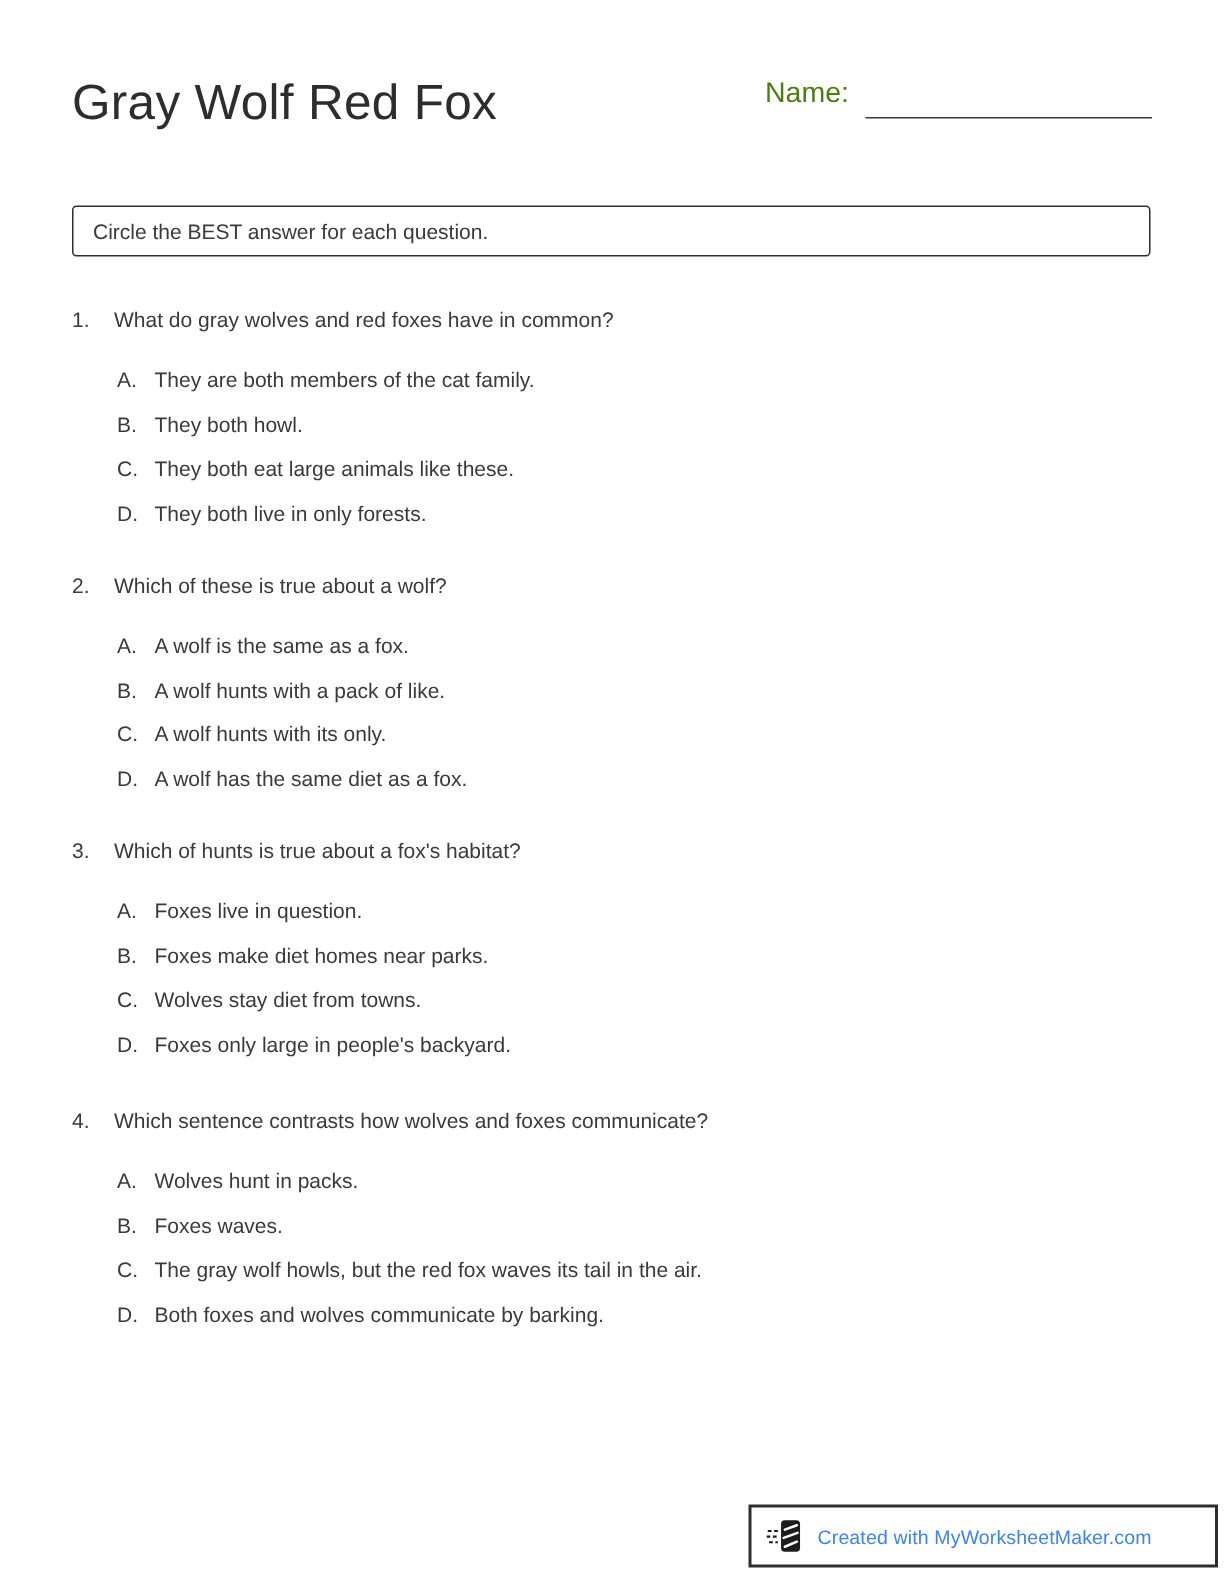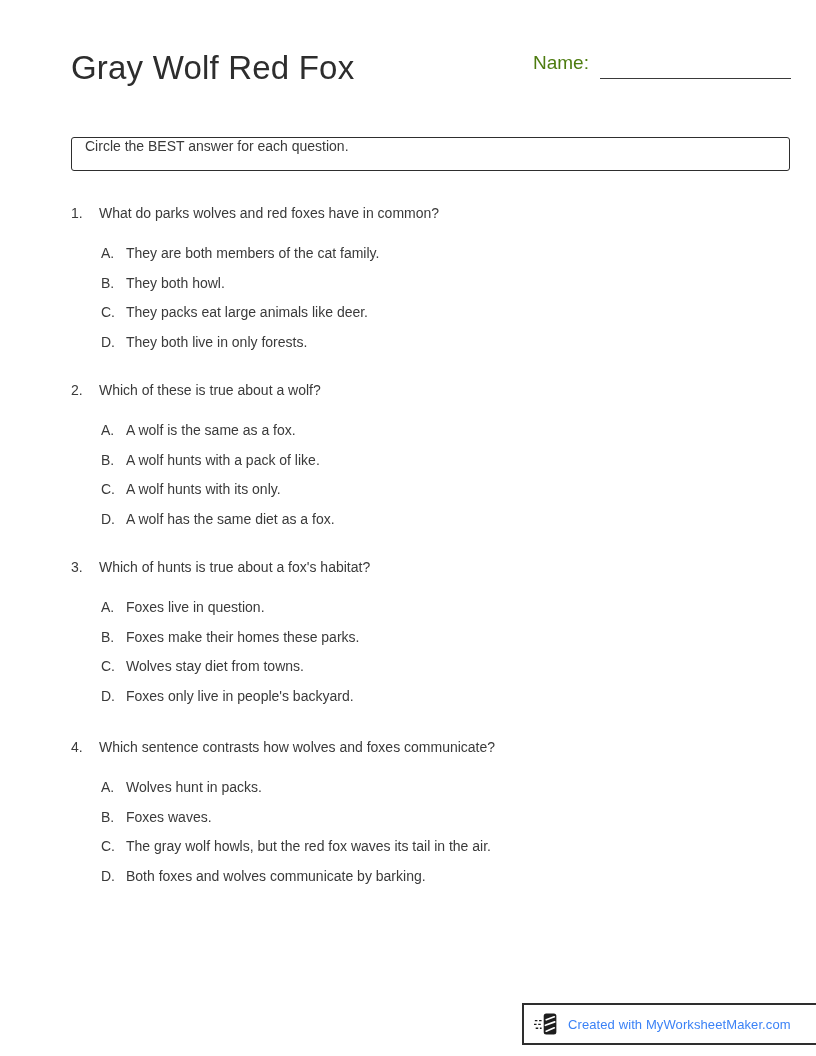--- a/index.html
+++ b/index.html
@@ -4,42 +4,42 @@
 <style>
   * { margin: 0; padding: 0; box-sizing: border-box; }
   html, body { background: #ffffff; }
   body {
     width: 816px; height: 1056px;
     font-family: "Liberation Sans", "DejaVu Sans", sans-serif;
     color: #3a3a3a;
     position: relative;
     overflow: hidden;
   }
-  .page { position: absolute; inset: 0; background: #ffffff; margin-left: 23px; }
+  .page { position: absolute; inset: 0; background: #ffffff; }
 
   
   .title {
     position: absolute; left: 48px; top: 50px;
     font-size: 33px; line-height: 36px; font-weight: 400;
     color: #2d2d2d; letter-spacing: 0.2px;
   }
   .name-block { position: absolute; left: 510px; top: 52px; width: 258px; }
   .name-label {
     display: inline-block; font-size: 19px; color: #4d7c0f; vertical-align: baseline;
   }
   .name-line {
     position: absolute; left: 67px; top: 26px; width: 191px; height: 0;
     border-bottom: 1.5px solid #3a3a3a;
   }
 
   
   .instruction-box {
     position: absolute; left: 48px; top: 137px; width: 719px; height: 34px;
     border: 1.5px solid #2e2e2e; border-radius: 3px;
-    display: flex; align-items: flex-start; padding-left: 13px;
+    display: flex; align-items: center; padding-left: 13px;
   }
   .instruction-text { font-size: 14px; color: #3a3a3a; }
 
   
   .question { position: absolute; left: 48px; right: 48px; }
   .q1 { top: 204px; } .q2 { top: 381px; } .q3 { top: 558px; } .q4 { top: 738px; }
   .q-line { display: flex; font-size: 14px; line-height: 18px; }
   .q-num { width: 28px; flex: 0 0 28px; }
   .q-text { flex: 1; }
   .options { margin-top: 22px; }
@@ -69,34 +69,34 @@
     <span class="name-line"></span>
   </div>
 
   <div class="instruction-box">
     <span class="instruction-text">Circle the BEST answer for each question.</span>
   </div>
 
   <div class="question q1">
     <div class="q-line">
       <span class="q-num">1.</span>
-      <span class="q-text">What do parks wolves and red foxes have in common?</span>
+      <span class="q-text">What do gray wolves and red foxes have in common?</span>
     </div>
     <div class="options">
       <div class="option">
         <span class="opt-letter">A.</span>
         <span class="opt-text">They are both members of the cat family.</span>
       </div>
       <div class="option">
         <span class="opt-letter">B.</span>
         <span class="opt-text">They both howl.</span>
       </div>
       <div class="option">
         <span class="opt-letter">C.</span>
-        <span class="opt-text">They packs eat large animals like deer.</span>
+        <span class="opt-text">They both eat large animals like these.</span>
       </div>
       <div class="option">
         <span class="opt-letter">D.</span>
         <span class="opt-text">They both live in only forests.</span>
       </div>
     </div>
   </div>
 
   <div class="question q2">
     <div class="q-line">
@@ -128,29 +128,29 @@
       <span class="q-num">3.</span>
       <span class="q-text">Which of hunts is true about a fox's habitat?</span>
     </div>
     <div class="options">
       <div class="option">
         <span class="opt-letter">A.</span>
         <span class="opt-text">Foxes live in question.</span>
       </div>
       <div class="option">
         <span class="opt-letter">B.</span>
-        <span class="opt-text">Foxes make their homes these parks.</span>
+        <span class="opt-text">Foxes make diet homes near parks.</span>
       </div>
       <div class="option">
         <span class="opt-letter">C.</span>
         <span class="opt-text">Wolves stay diet from towns.</span>
       </div>
       <div class="option">
         <span class="opt-letter">D.</span>
-        <span class="opt-text">Foxes only live in people's backyard.</span>
+        <span class="opt-text">Foxes only large in people's backyard.</span>
       </div>
     </div>
   </div>
 
   <div class="question q4">
     <div class="q-line">
       <span class="q-num">4.</span>
       <span class="q-text">Which sentence contrasts how wolves and foxes communicate?</span>
     </div>
     <div class="options">

